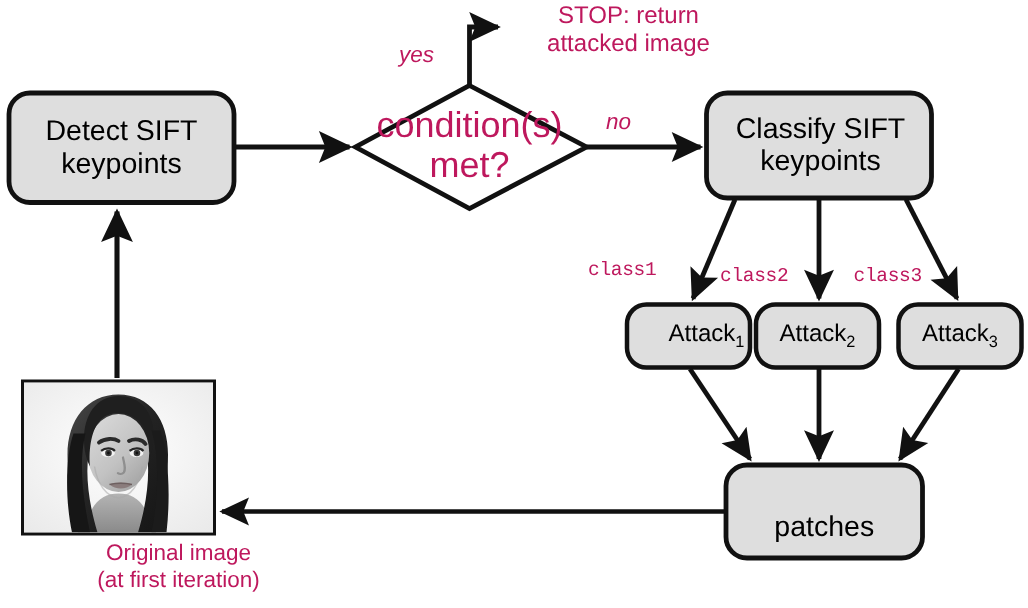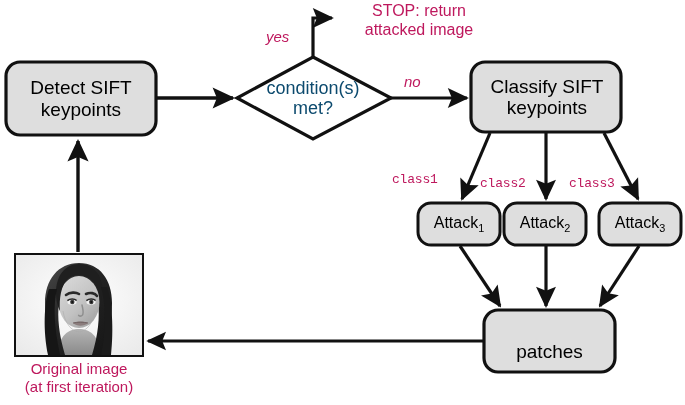--- a/index.html
+++ b/index.html
@@ -10,21 +10,21 @@
   .node-label{
     position:absolute;
     display:flex;align-items:center;justify-content:center;
     text-align:center;
     color:#000000;
     pointer-events:none;
     line-height:1.12;
   }
   .proc-text{font-size:19px;}
   .attack-text{font-size:16px;}
-  .diamond-text{font-size:18px;color:#0c4a6e;}
+  .diamond-text{font-size:24px;color:#be185d;}
   .edge-label{position:absolute;color:#be185d;}
   .italic-label{font-style:italic;font-size:15px;}
   .mono-label{font-family:"Liberation Mono",monospace;font-size:13px;letter-spacing:-0.2px;}
   .stop-label{font-size:16px;line-height:1.18;text-align:center;}
   .caption-label{font-size:15px;line-height:1.2;text-align:center;}
   sub{font-size:0.68em;}
   .photo-frame{position:absolute;border:2.5px solid #111;background:#fff;overflow:hidden;}
   .photo-inner{position:absolute;left:0;top:0;width:100%;height:100%;}
 </style>
 </head>
@@ -165,21 +165,21 @@
     </div>
   </div>
 
   <div class="node-label proc-text" style="left:471px;top:62px;width:152px;height:70px;">
     <div>
       <span>Classify SIFT</span><br>
       <span>keypoints</span>
     </div>
   </div>
 
-  <div class="node-label attack-text" style="left:418px;top:203px;width:82px;height:42px;">
+  <div class="node-label attack-text" style="left:418px;top:203px;width:82px;height:42px;padding-left:12px;">
     <div><span>Attack</span><sub>1</sub></div>
   </div>
   <div class="node-label attack-text" style="left:504px;top:203px;width:82px;height:42px;text-align:right;">
     <div><span>Attack</span><sub>2</sub></div>
   </div>
   <div class="node-label attack-text" style="left:599px;top:203px;width:82px;height:42px;">
     <div><span>Attack</span><sub>3</sub></div>
   </div>
 
   <div class="node-label proc-text" style="left:484px;top:310px;width:131px;height:62px;">
@@ -205,18 +205,18 @@
   <div class="edge-label mono-label" style="left:392px;top:172px;">
     <span>class1</span>
   </div>
   <div class="edge-label mono-label" style="left:480px;top:176px;">
     <span>class2</span>
   </div>
   <div class="edge-label mono-label" style="left:569px;top:176px;">
     <span>class3</span>
   </div>
 
-  <div class="edge-label caption-label" style="left:0px;top:360px;width:158px;">
+  <div class="edge-label caption-label" style="left:0px;top:360px;width:158px;padding-left:40px;">
     <span>Original image</span><br>
     <span>(at first iteration)</span>
   </div>
 
 </div>
 
 </body></html>

